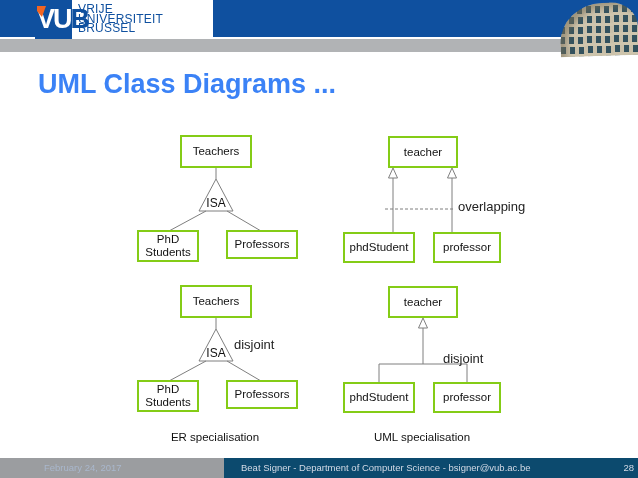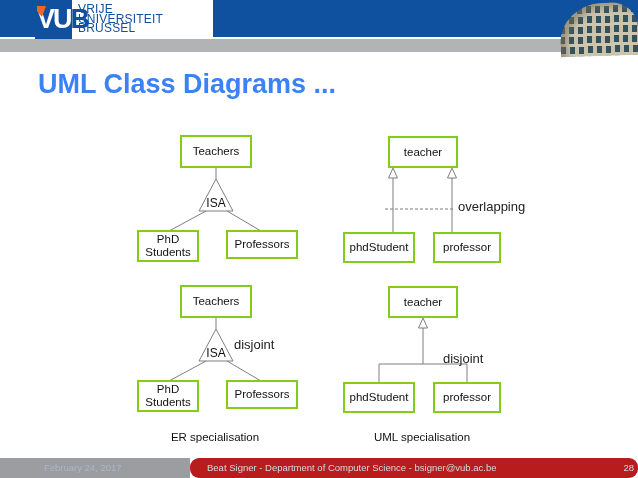--- a/index.html
+++ b/index.html
@@ -55,23 +55,23 @@
   #isa-bottom{left:199px;top:346px;}
   .small-label{position:absolute;font-size:13px;color:#222;z-index:3;}
   #lbl-overlapping{left:458px;top:199px;}
   #lbl-disjoint-er{left:234px;top:337px;}
   #lbl-disjoint-uml{left:443px;top:351px;}
   .caption{position:absolute;width:160px;text-align:center;font-size:11.5px;color:#111;}
   #caption-er{left:135px;top:431px;}
   #caption-uml{left:342px;top:431px;}
   
   .footer{position:absolute;left:0;top:458px;width:638px;height:20px;display:flex;}
-  .footer-left{width:190px;background:#9b9da0;box-sizing:border-box;padding-left:44px;
+  .footer-left{width:224px;background:#9b9da0;box-sizing:border-box;padding-left:44px;
     color:#a9b7cc;font-size:9.5px;line-height:20px;}
-  .footer-right{flex:1;background:#b91c1c;position:relative;color:#d3dae6;font-size:9.5px;line-height:20px;border-radius:9px;}
+  .footer-right{flex:1;background:#0c4a6e;position:relative;color:#d3dae6;font-size:9.5px;line-height:20px;}
   .footer-credit{position:absolute;left:17px;top:0;}
   .footer-page{position:absolute;right:4px;top:0;}
 </style>
 </head>
 <body>
 
 <div id="slide">
 
   <div class="bar-blue"></div>
   <div class="bar-gray"></div>

